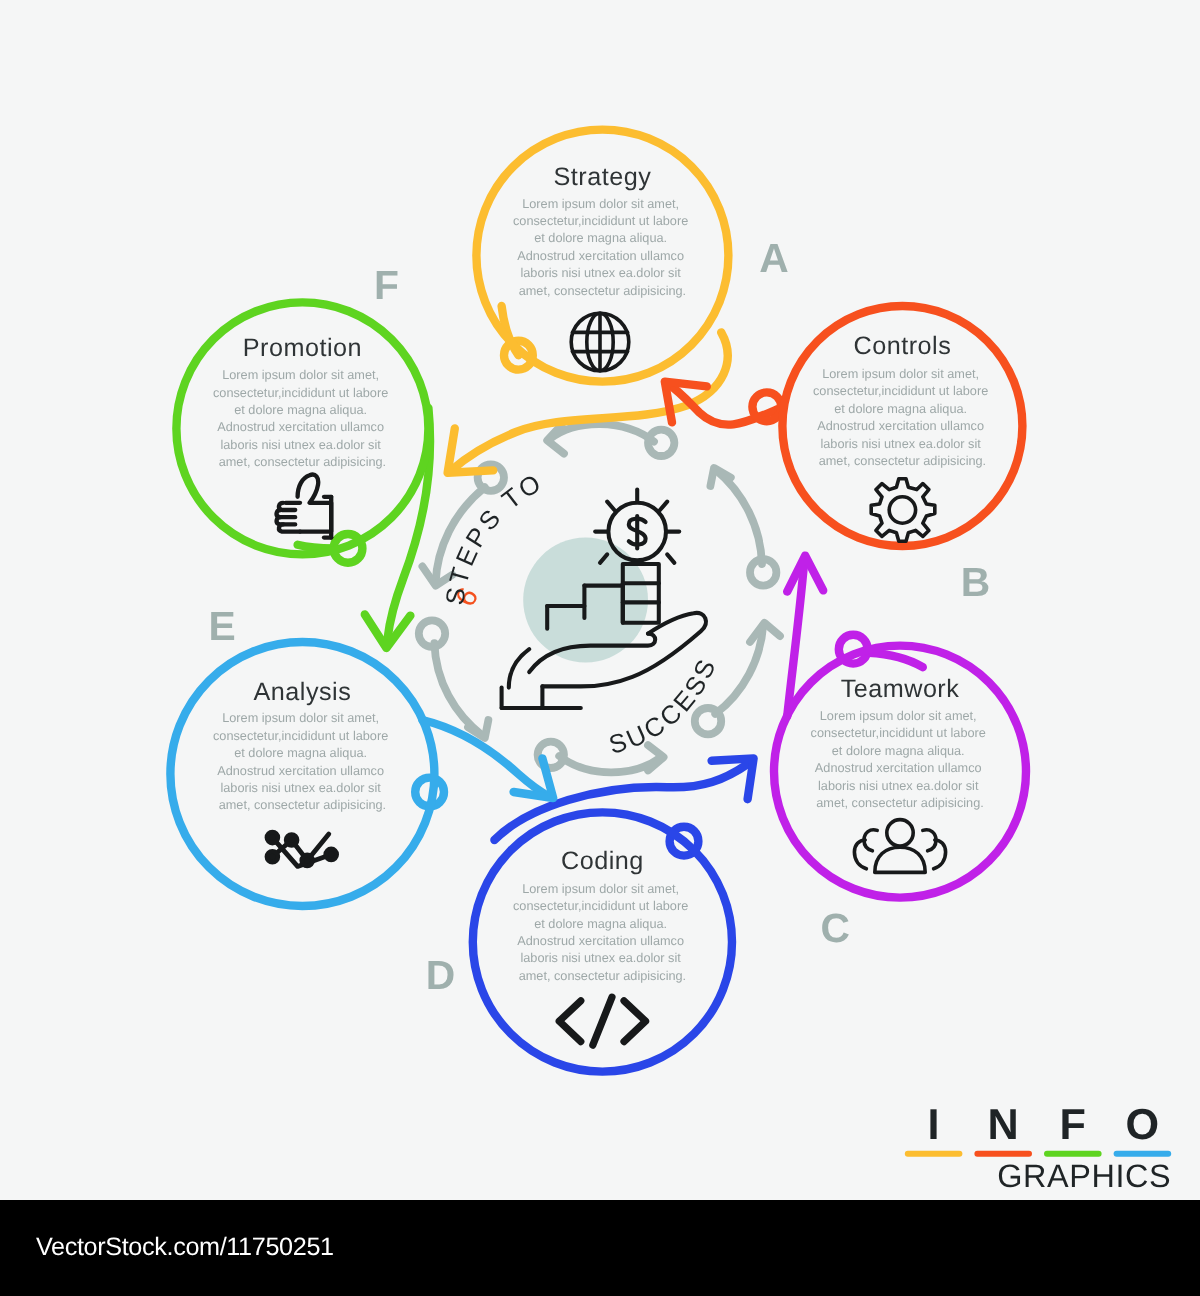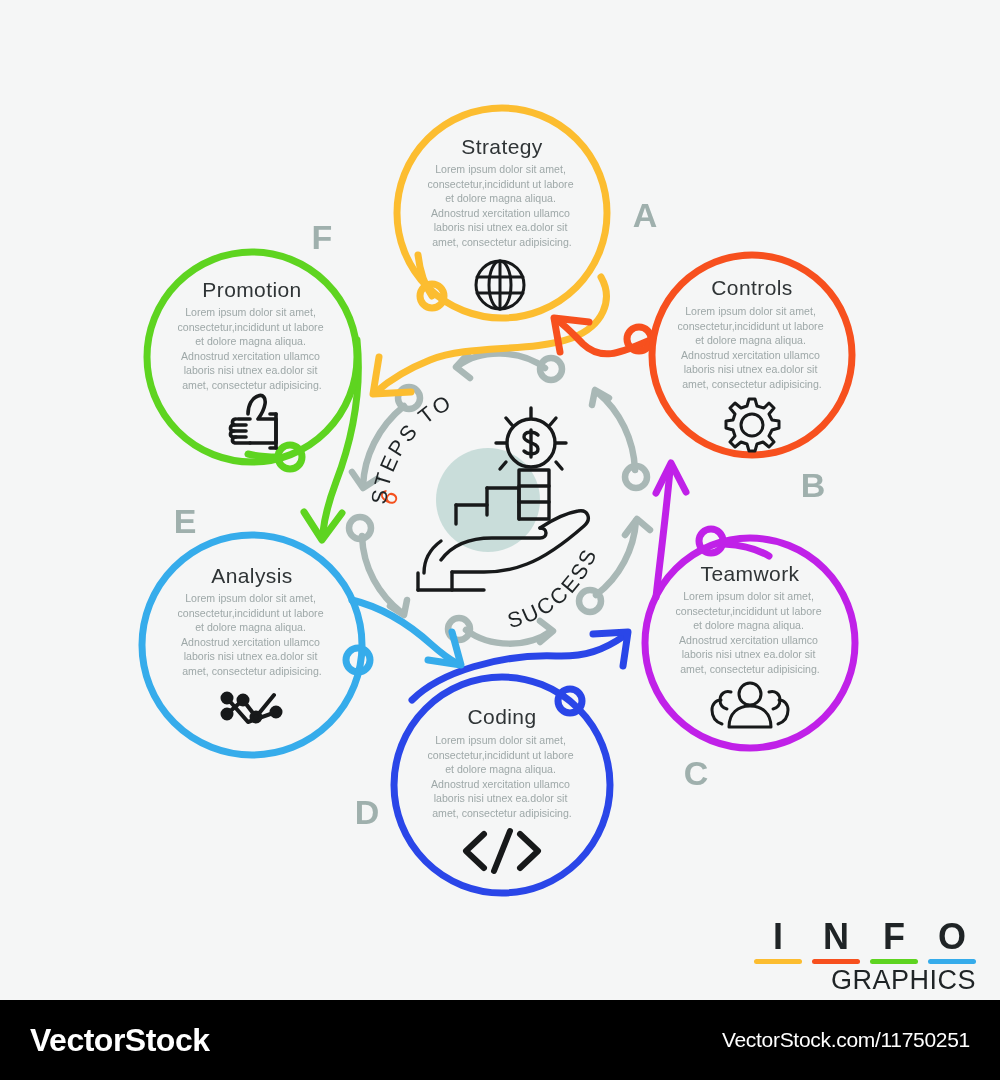--- a/index.html
+++ b/index.html
@@ -380,15 +380,14 @@
   <div class="bars">
     <div class="bar" style="background:#fcbd30"></div>
     <div class="bar" style="background:#f7501e"></div>
     <div class="bar" style="background:#5ed420"></div>
     <div class="bar" style="background:#36aceb"></div>
   </div>
   <div class="graphics">GRAPHICS</div>
 </div>
 
 <div id="watermark">
-  <div class="wm-left">VectorStock</div>
   <div class="wm-right">VectorStock.com/11750251</div>
 </div>
 
 </body></html>

